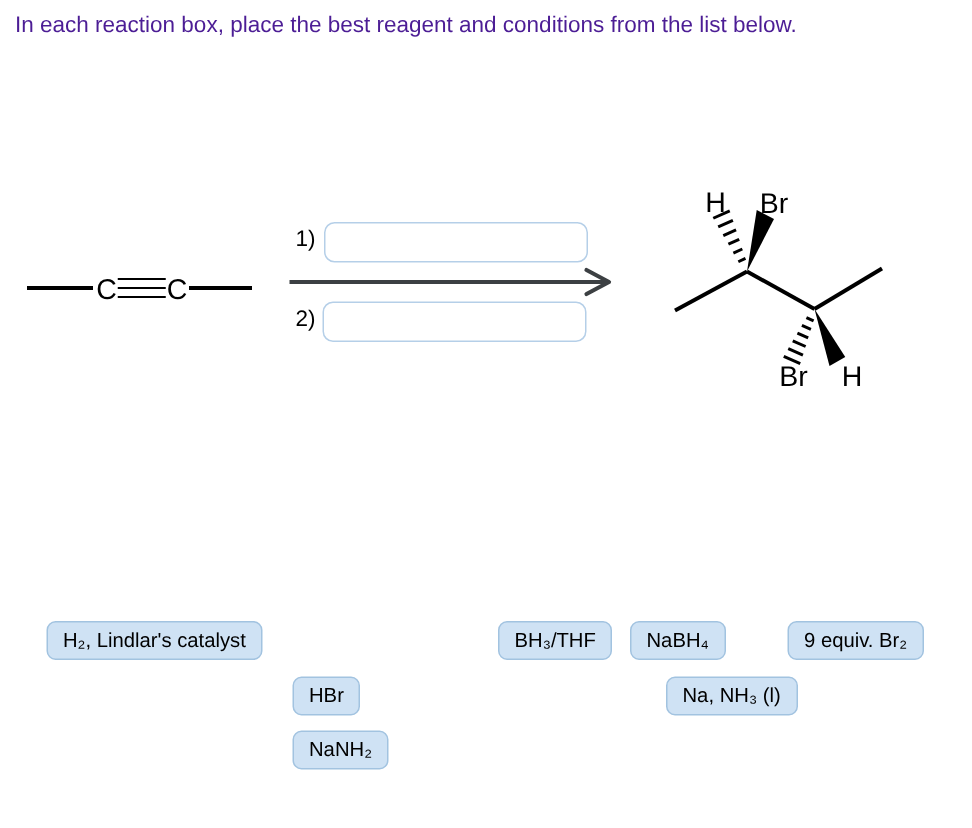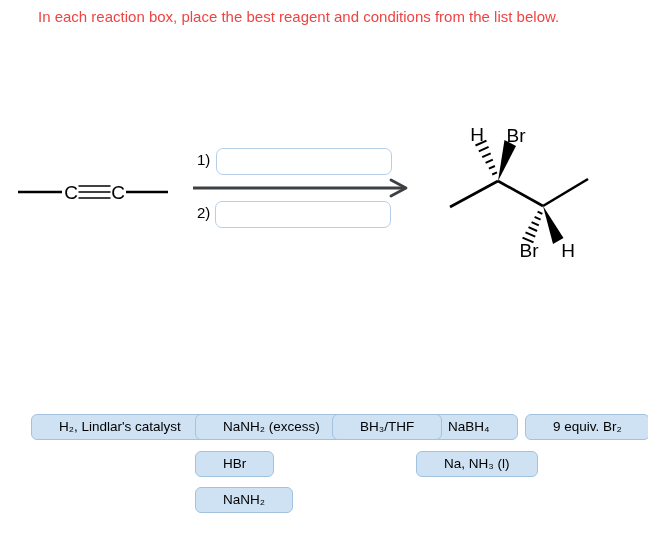--- a/index.html
+++ b/index.html
@@ -1,37 +1,37 @@
 <!DOCTYPE html>
 <html><head>
 <meta charset="utf-8">
 <style>
   html,body{margin:0;padding:0;background:#ffffff;}
   body{font-family:"Liberation Sans","DejaVu Sans",sans-serif;color:#000;}
   .page{position:relative;width:648px;height:552px;background:#fff;overflow:hidden;}
 
-  .title{position:absolute;left:10px;top:8px;font-size:15px;color:#ef4444;white-space:nowrap;margin-left:28px;}
+  .title{position:absolute;left:10px;top:8px;font-size:15px;color:#4c1d95;white-space:nowrap;}
 
   .rxn-svg{position:absolute;}
   .reactant-svg{left:10px;top:175px;}
   .product-svg{left:440px;top:115px;}
   .arrow-svg{left:191px;top:176px;}
 
   .step-label{position:absolute;font-size:15px;color:#000;}
   .step1-label{left:197px;top:151px;}
   .step2-label{left:197px;top:204px;}
 
   .reagent-input{position:absolute;width:176px;height:27px;box-sizing:border-box;
     border:1px solid #b5cfe8;border-radius:7px;background:#ffffff;outline:none;
     font-size:13px;padding:0 8px;font-family:"Liberation Sans","DejaVu Sans",sans-serif;}
   .step1-input{left:216px;top:148px;}
   .step2-input{left:215px;top:201px;}
 
   .chip{position:absolute;display:inline-block;background:#cfe2f4;border:1px solid #a2c3e0;
-    border-radius:6px;padding:4px 27px;font-size:13.5px;line-height:16px;color:#000;
+    border-radius:6px;padding:4px 10px;font-size:13.5px;line-height:16px;color:#000;
     white-space:nowrap;cursor:pointer;}
 
   svg text{font-family:"Liberation Sans","DejaVu Sans",sans-serif;}
 </style>
 </head>
 <body>
 
 <div class="page">
 
   <div class="title">In each reaction box, place the best reagent and conditions from the list below.</div>
@@ -85,23 +85,22 @@
 
     <polygon points="103,91 113,129 123.5,123" fill="#000"></polygon>
 
     <text x="37" y="26" font-size="19" text-anchor="middle" fill="#000">H</text>
     <text x="76" y="27" font-size="19" text-anchor="middle" fill="#000">Br</text>
     <text x="89" y="142" font-size="19" text-anchor="middle" fill="#000">Br</text>
     <text x="128" y="142" font-size="19" text-anchor="middle" fill="#000">H</text>
   </svg>
 
   <div class="chip" style="left:31px;top:414px">H₂, Lindlar's catalyst</div>
-  <div class="chip" style="left:195px;top:414px">NaNH₂ (excess)</div>
   <div class="chip" style="left:420px;top:414px">NaBH₄</div>
   <div class="chip" style="left:332px;top:414px">BH₃/THF</div>
   <div class="chip" style="left:525px;top:414px">9 equiv. Br₂</div>
 
   <div class="chip" style="left:195px;top:451px">HBr</div>
-  <div class="chip" style="left:416px;top:451px">Na, NH₃ (l)</div>
+  <div class="chip" style="left:444px;top:451px">Na, NH₃ (l)</div>
 
   <div class="chip" style="left:195px;top:487px">NaNH₂</div>
 
 </div>
 
 </body></html>

